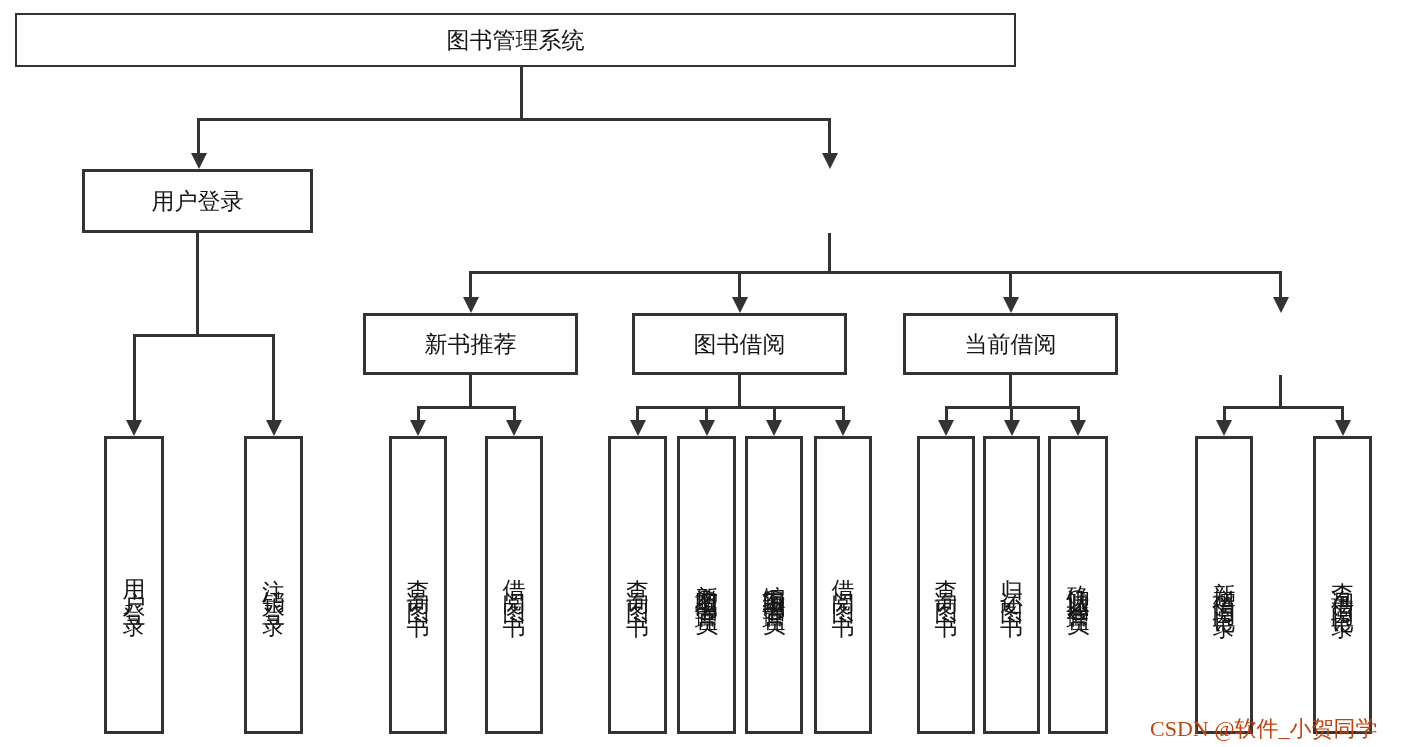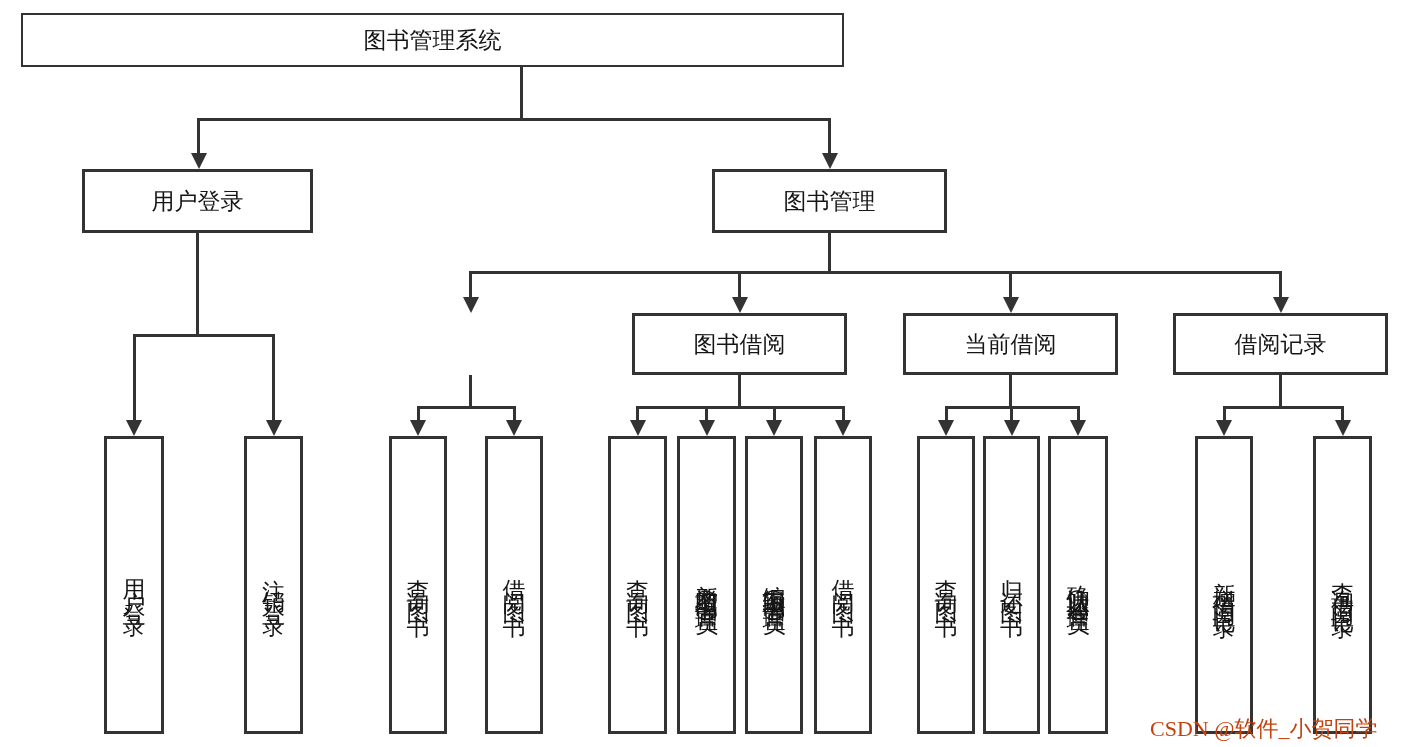--- a/index.html
+++ b/index.html
@@ -60,21 +60,21 @@
     left: 1150px;
     top: 714px;
     font-size: 22px;
     color: #c2410c;
     z-index: 5;
     white-space: nowrap;
     font-family: "Liberation Serif", serif;
   }
 
   
-  #root-box        { left: 21px;   top: 13px;  width: 823px; height: 54px; border-width: 2px; }
+  #root-box        { left: 15px;   top: 13px;  width: 1001px; height: 54px; border-width: 2px; }
   #user-login-box  { left: 82px;   top: 169px; width: 231px;  height: 64px; }
   #book-mgmt-box   { left: 712px;  top: 169px; width: 235px;  height: 64px; }
   #new-books-box   { left: 363px;  top: 313px; width: 215px;  height: 62px; }
   #book-borrow-box { left: 632px;  top: 313px; width: 215px;  height: 62px; }
   #cur-borrow-box  { left: 903px;  top: 313px; width: 215px;  height: 62px; }
   #records-box     { left: 1173px; top: 313px; width: 215px;  height: 62px; }
 
   .leaf { top: 436px; height: 298px; }
   #leaf-login       { left: 104px;  width: 60px; }
   #leaf-logout      { left: 244px;  width: 59px; }
@@ -95,32 +95,29 @@
 
 <div id="canvas">
 
   <div class="box" id="root-box">
     <span class="hlabel">图书管理系统</span>
   </div>
 
   <div class="box" id="user-login-box">
     <span class="hlabel">用户登录</span>
   </div>
-  <div class="box" id="book-mgmt-box">
-    <span class="hlabel">图书管理</span>
-  </div>
-
+
+  <div class="box" id="new-books-box">
+    <span class="hlabel">新书推荐</span>
+  </div>
   <div class="box" id="cur-borrow-box">
     <span class="hlabel">当前借阅</span>
   </div>
   <div class="box" id="book-borrow-box">
     <span class="hlabel">图书借阅</span>
-  </div>
-  <div class="box" id="records-box">
-    <span class="hlabel">借阅记录</span>
   </div>
 
   <div class="box leaf" id="leaf-login">
     <span class="vlabel">用户登录</span>
   </div>
   <div class="box leaf" id="leaf-logout">
     <span class="vlabel">注销登录</span>
   </div>
   <div class="box leaf" id="leaf-nb-query">
     <span class="vlabel">查询图书</span>

